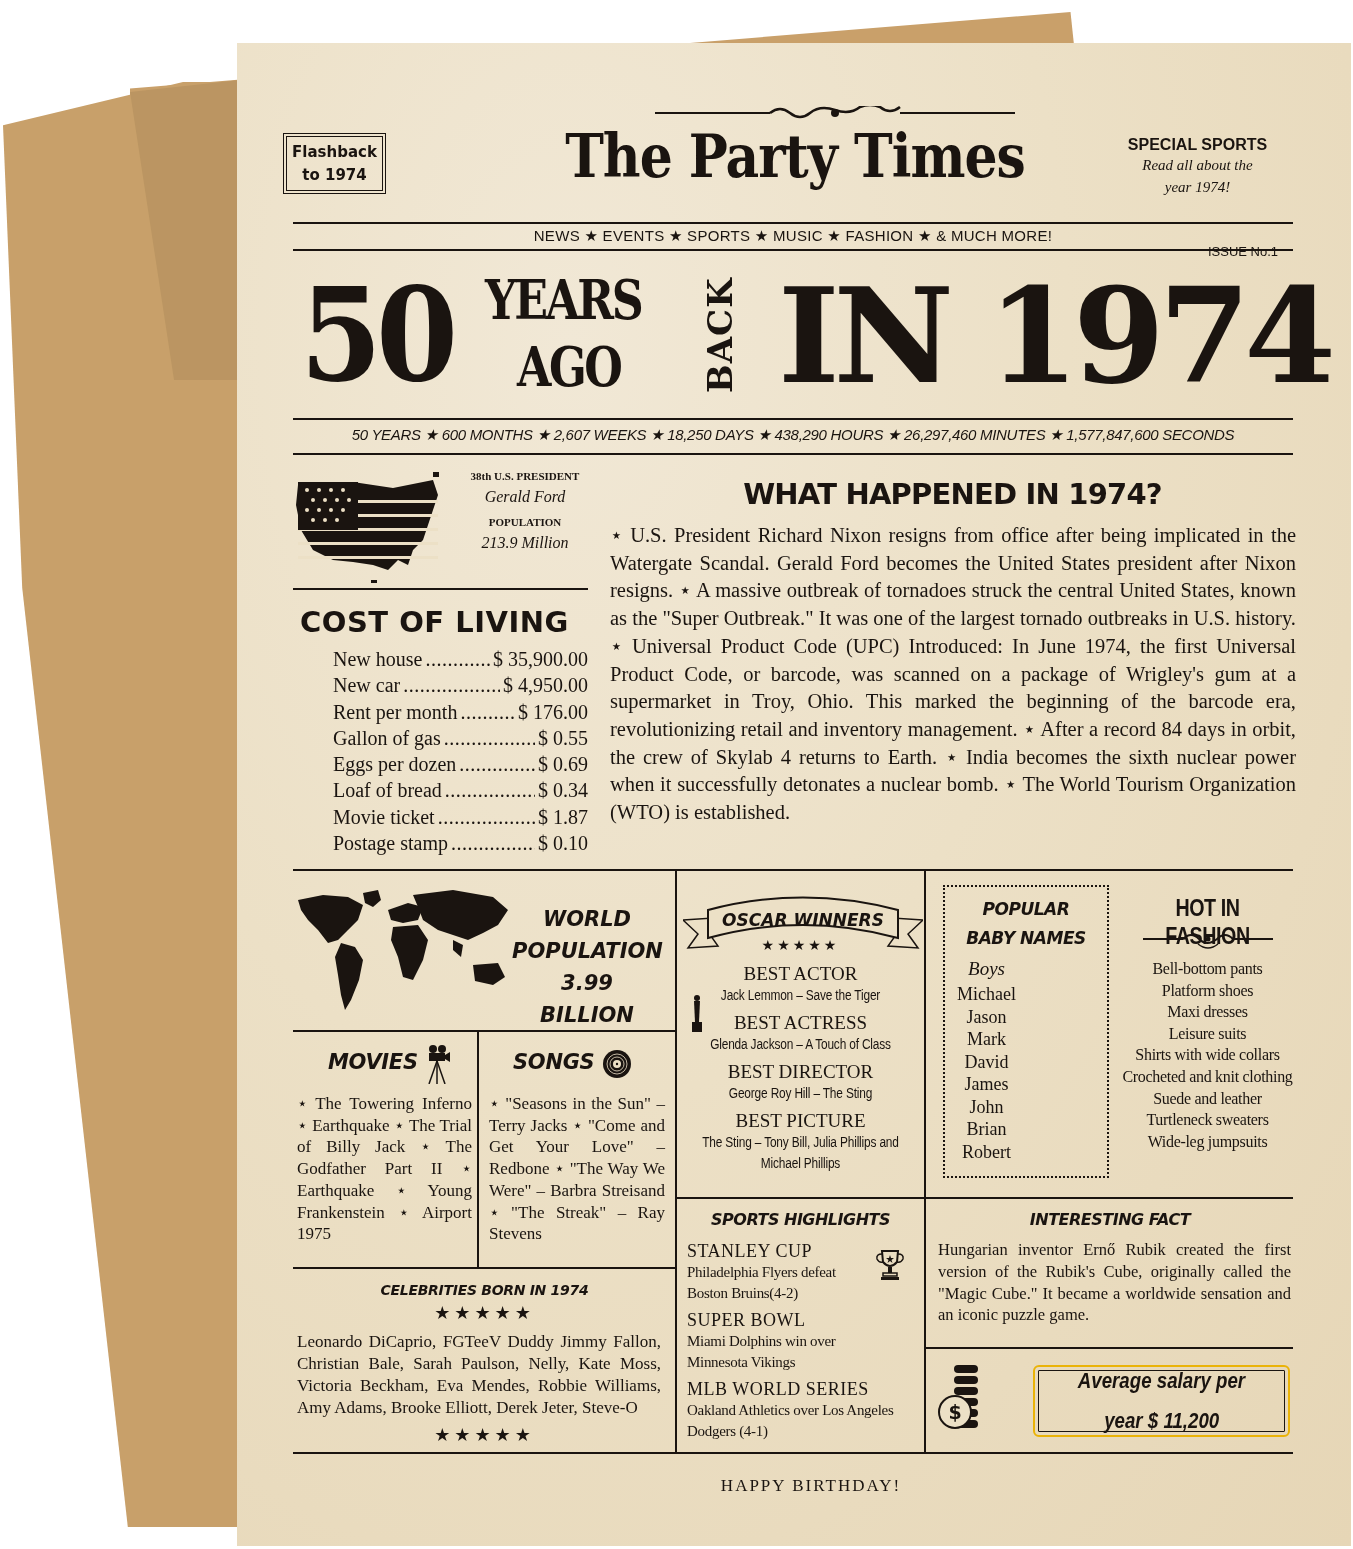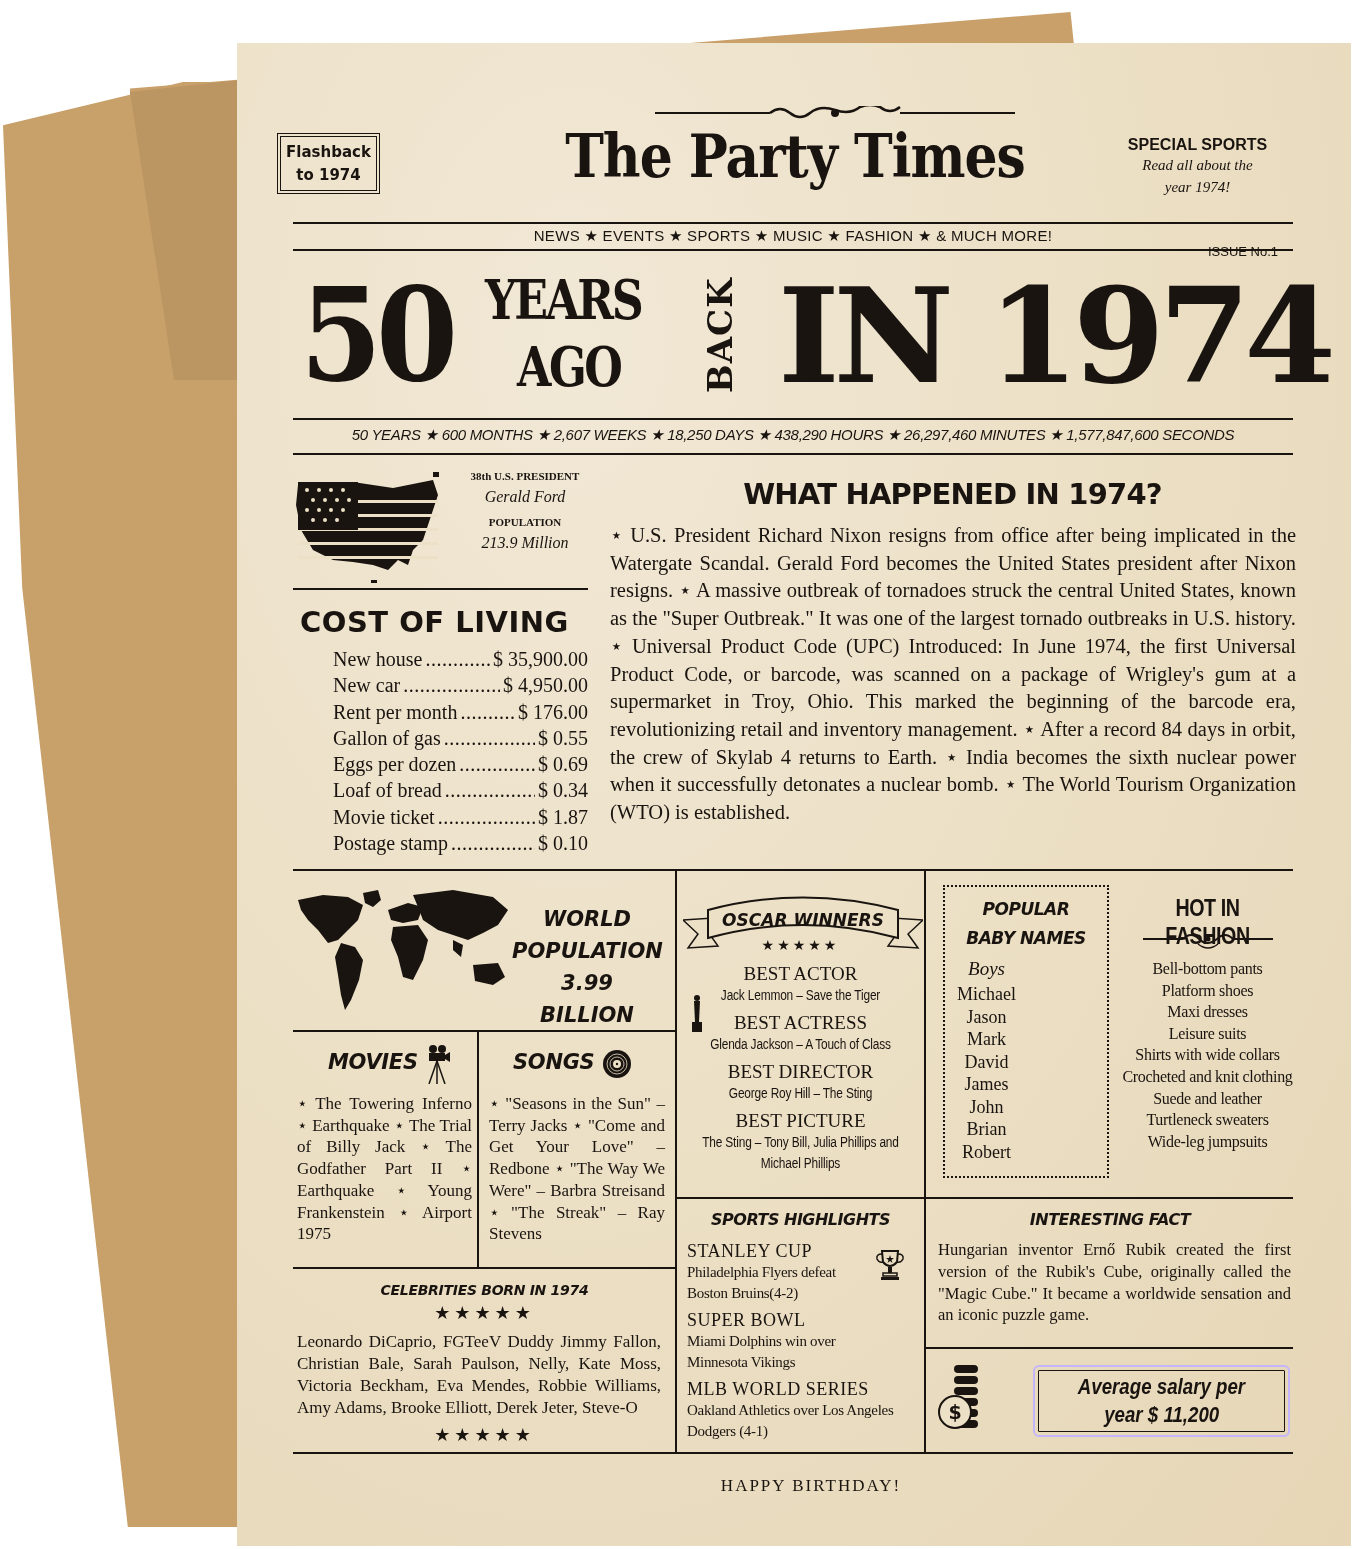--- a/index.html
+++ b/index.html
@@ -27,21 +27,21 @@
     background: radial-gradient(ellipse at 30% 20%, #f1e8d6 0%, #ece0c6 45%, #e6d6b6 100%);
   }
 
   .abs { position: absolute; }
   .rule { position: absolute; background: #1a1410; height: 2px; }
   .vrule { position: absolute; background: #1a1410; width: 2px; }
 
   
   .ornament { left: 655px; top: 106px; width: 360px; height: 14px; }
   .flashback-box {
-    left: 277px; top: 133px; width: 103px; height: 61px;
+    left: 283px; top: 133px; width: 103px; height: 61px;
     border: 1px solid #1a1410; outline: 1px solid #1a1410; outline-offset: -4px;
     display: flex; flex-direction: column; align-items: center; justify-content: center;
     font-family: "DejaVu Sans", sans-serif; font-weight: bold; font-size: 15px; line-height: 23px;
   }
   .title {
     left: 540px; top: 125px; width: 510px; text-align: center;
     font-family: "DejaVu Serif", serif; font-weight: bold; font-size: 52px; letter-spacing: -1px;
     transform: scaleY(1.15);
   }
   .special { left: 1105px; top: 136px; width: 185px; text-align: center; }
@@ -131,22 +131,22 @@
   .sport-name { font-size: 18px; letter-spacing: 0.5px; line-height: 22px; }
   .sport-desc { font-size: 15px; line-height: 20.5px; letter-spacing: -0.3px; margin-bottom: 6px; }
   .trophy-icon { left: 875px; top: 1248px; width: 30px; height: 34px; }
 
   
   .fact-head { left: 930px; top: 1210px; width: 360px; text-align: center; font-family: "DejaVu Sans", sans-serif; font-weight: bold; font-style: italic; font-size: 16px; letter-spacing: -0.5px; }
   .fact-body { left: 938px; top: 1239px; width: 353px; font-size: 16.5px; line-height: 21.8px; text-align: justify; }
   .coins-icon { left: 938px; top: 1365px; width: 42px; height: 65px; }
   .salary-box {
     left: 1033px; top: 1365px; width: 257px; height: 72px;
-    border: 2px solid #c4b5fd; border-radius: 6px; outline: 1px solid #1a1410; outline-offset: -6px;
-    display: flex; flex-direction: column; align-items: center; justify-content: center;
+    border: 2px solid #eab308; border-radius: 6px; outline: 1px solid #1a1410; outline-offset: -6px;
+    display: flex; flex-direction: column; align-items: center; justify-content: space-between;
     font-family: "Liberation Sans", sans-serif; font-weight: bold; font-style: italic; font-size: 22px; line-height: 28px;
   }
   .salary-box span { transform: scaleX(0.85); display: block; }
 
   .footer { left: 311px; top: 1464px; width: 1000px; text-align: center; font-size: 17px; letter-spacing: 2px; margin-top: 12px; }
 </style>
 </head>
 <body>
 
 <div class="envelope-back"></div>

